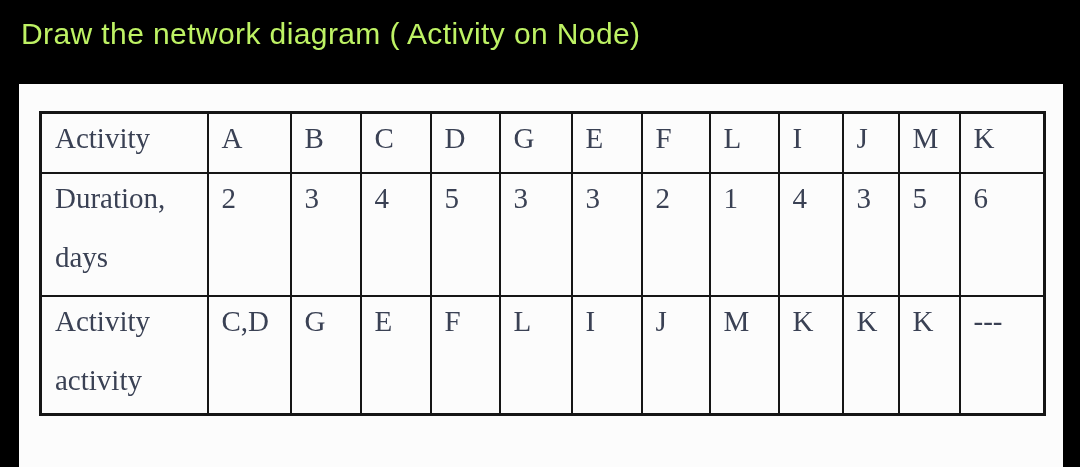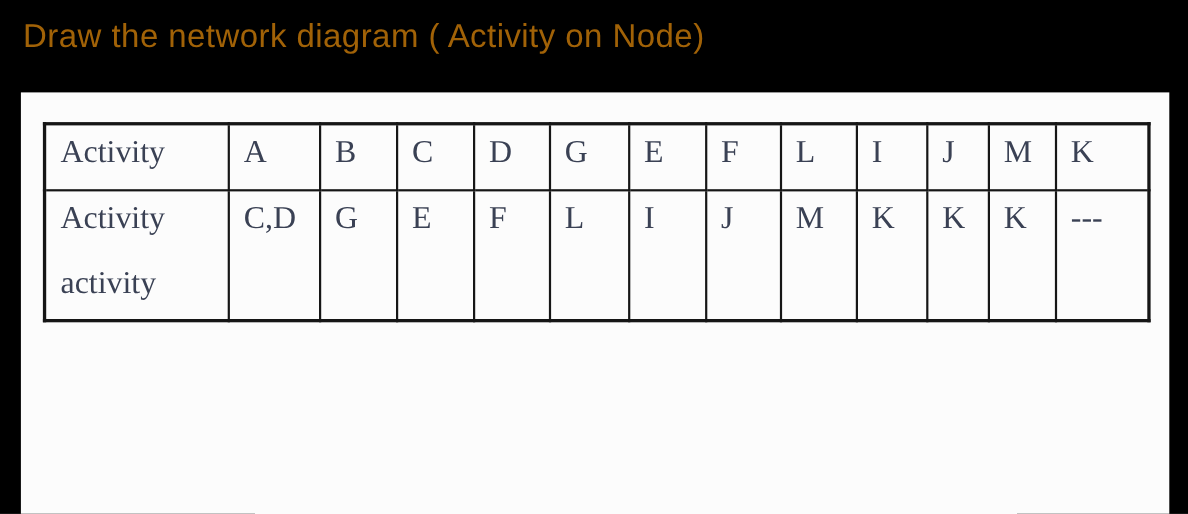--- a/index.html
+++ b/index.html
@@ -14,21 +14,21 @@
     overflow: hidden;
     font-family: "Liberation Sans", sans-serif;
   }
   .page-title {
     position: absolute;
     left: 21px;
     top: 17px;
     font-size: 30px;
     font-weight: 300;
     letter-spacing: 0.4px;
-    color: #a16207;
+    color: #bef264;
   }
   .doc-panel {
     position: absolute;
     left: 19px;
     top: 84px;
     width: 1044px;
     height: 459px;
     background: #fcfcfc;
   }
   table.activity-table {
@@ -90,20 +90,38 @@
       <td>D</td>
       <td>G</td>
       <td>E</td>
       <td>F</td>
       <td>L</td>
       <td>I</td>
       <td>J</td>
       <td>M</td>
       <td>K</td>
     </tr>
+    <tr class="row-duration">
+      <td>
+        <span>Duration,</span>
+        <span class="line2">days</span>
+      </td>
+      <td>2</td>
+      <td>3</td>
+      <td>4</td>
+      <td>5</td>
+      <td>3</td>
+      <td>3</td>
+      <td>2</td>
+      <td>1</td>
+      <td>4</td>
+      <td>3</td>
+      <td>5</td>
+      <td>6</td>
+    </tr>
     <tr class="row-following">
       <td>
         <span>Activity</span>
         <span class="line2">activity</span>
       </td>
       <td>C,D</td>
       <td>G</td>
       <td>E</td>
       <td>F</td>
       <td>L</td>

